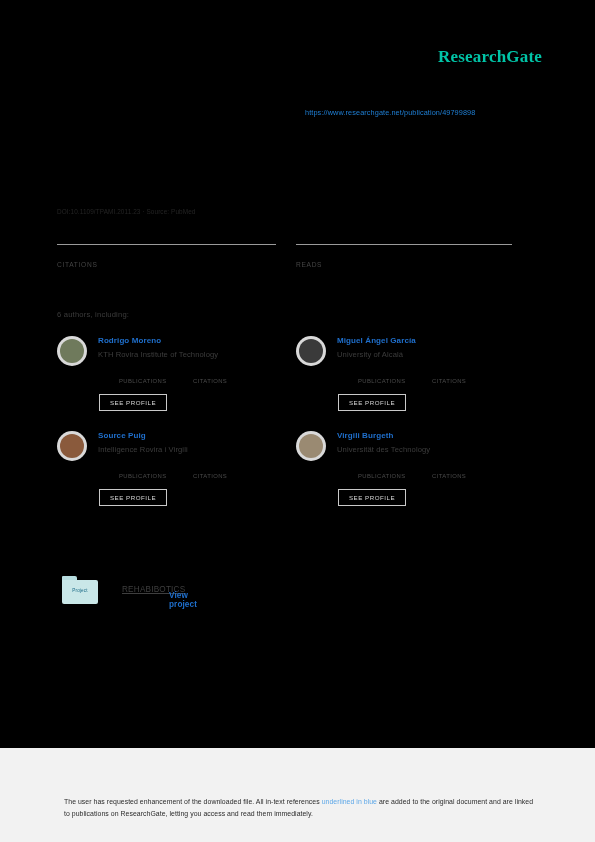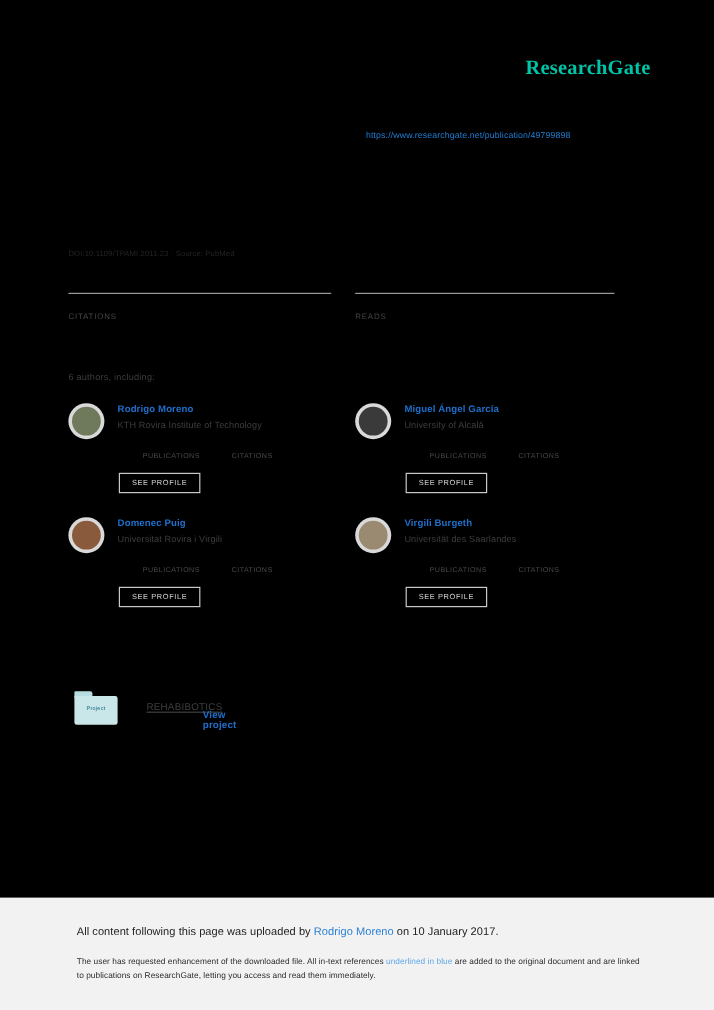--- a/index.html
+++ b/index.html
@@ -214,41 +214,41 @@
         <span class="mcap">CITATIONS</span>
       </span>
     </div>
     <div class="see-profile">SEE PROFILE</div>
   </div>
 
   <div class="author" id="author-2">
     <div class="avatar">
         <div class="face" style="background: rgb(138, 90, 60);"></div>
       </div>
-    <a class="name">Domenec Puig</a>
-    <div class="affil">Universitat Rovira i Virgili</div>
+    <a class="name">Source Puig</a>
+    <div class="affil">Intelligence Rovira i Virgili</div>
     <div class="metrics">
       <span class="m">
         <span class="mnum"></span>
         <span class="mcap">PUBLICATIONS</span>
       </span>
       <span class="m">
         <span class="mnum"></span>
         <span class="mcap">CITATIONS</span>
       </span>
     </div>
     <div class="see-profile">SEE PROFILE</div>
   </div>
 
   <div class="author" id="author-3">
     <div class="avatar">
         <div class="face" style="background: rgb(154, 138, 114);"></div>
       </div>
     <a class="name">Virgili Burgeth</a>
-    <div class="affil">Universität des Saarlandes</div>
+    <div class="affil">Universität des Technology</div>
     <div class="metrics">
       <span class="m">
         <span class="mnum"></span>
         <span class="mcap">PUBLICATIONS</span>
       </span>
       <span class="m">
         <span class="mnum"></span>
         <span class="mcap">CITATIONS</span>
       </span>
     </div>
@@ -260,21 +260,18 @@
     <div class="folder">
       <div class="tab"></div>
       <div class="body"></div>
       <div class="ftxt">Project</div>
     </div>
     <div class="project-name">REHABIBOTICS</div>
     <a class="view-project">View project</a>
   </div>
 
   <div class="footer">
-    <div class="upload-line">
-      <span>All content following this page was uploaded by </span><a>Rodrigo Moreno</a><span> on 10 January 2017.</span>
-    </div>
     <div class="note">
       <span>The user has requested enhancement of the downloaded file. All in-text references </span><span class="blue">underlined in blue</span><span> are added to the original document and are linked to publications on ResearchGate, letting you access and read them immediately.</span>
     </div>
   </div>
 
 </div>
 
 </body></html>

